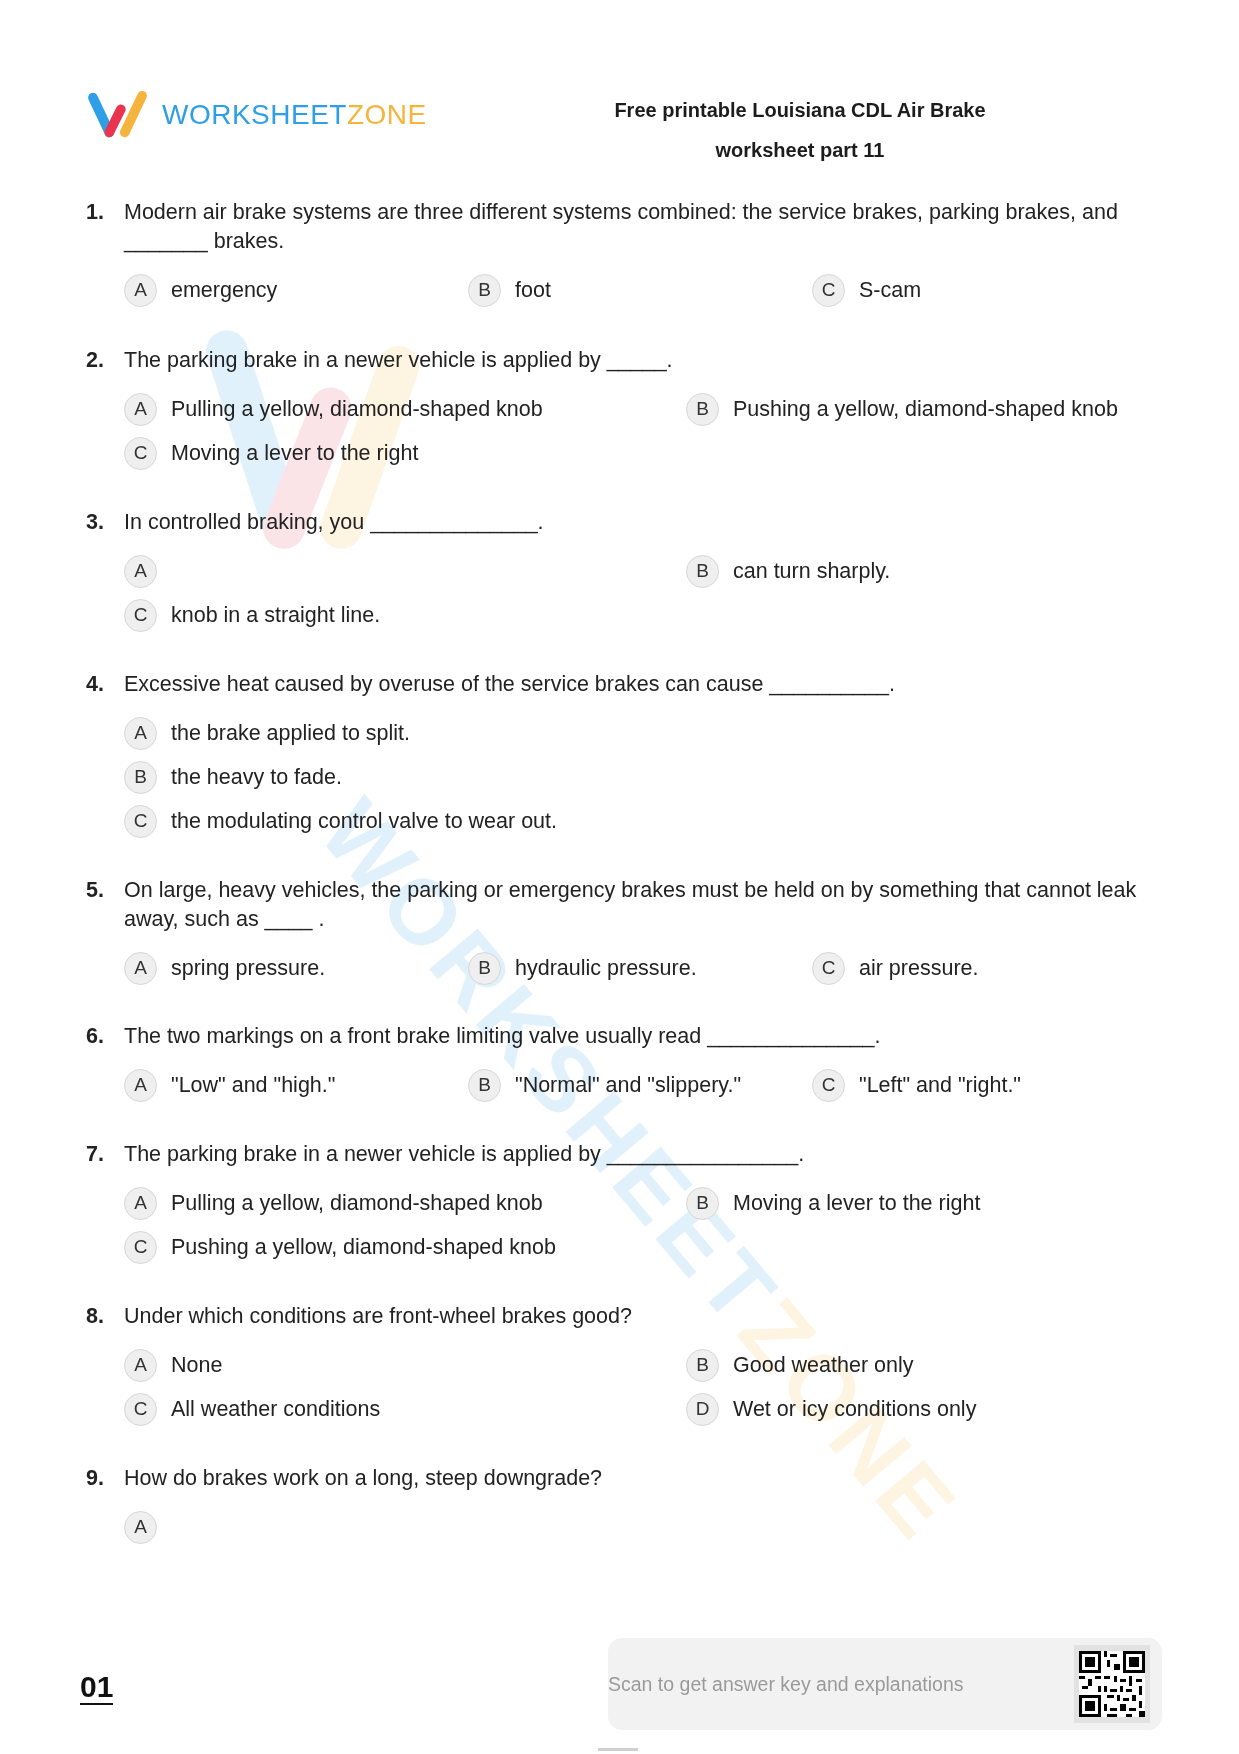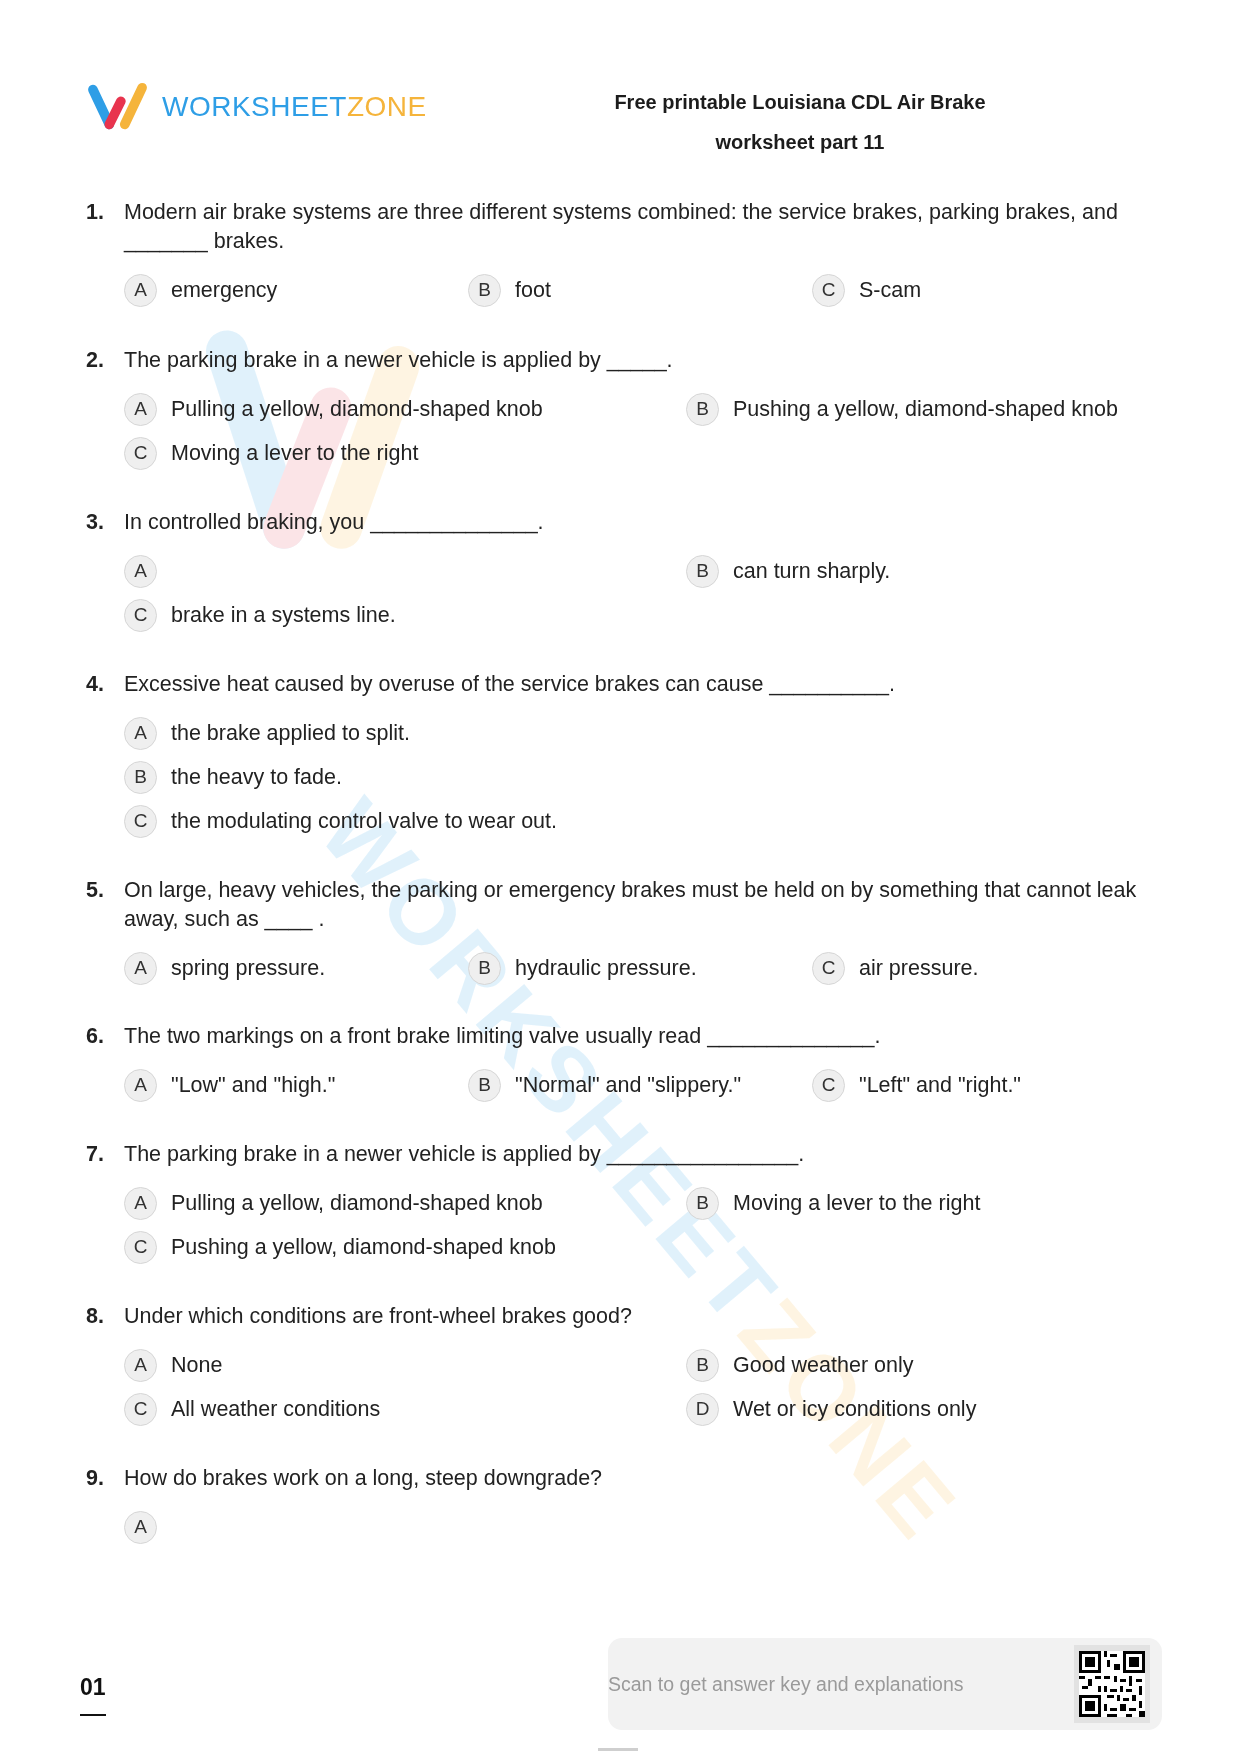--- a/index.html
+++ b/index.html
@@ -15,21 +15,21 @@
     .wm-text {
       position: absolute; left: 380px; top: 780px;
       font-size: 92px; font-weight: bold; letter-spacing: 6px;
       transform: rotate(50deg); transform-origin: left top;
       white-space: nowrap; opacity: 0.13;
     }
     .wm-text .blue { color: #1a9be8; }
     .wm-text .orange { color: #f8b12c; }
 
     
-    .header { position: absolute; left: 0; top: 0; width: 100%; height: 190px; z-index: 1; }
+    .header { position: absolute; left: 0; top: 8px; width: 100%; height: 190px; z-index: 1; }
     .logo { position: absolute; left: 84px; top: 80px; display: flex; align-items: center; gap: 10px; }
     .logo-mark { width: 68px; height: 54px; }
     .logo-text { font-size: 28px; font-weight: normal; letter-spacing: 0.5px; }
     .logo-text .w1 { color: #2e9ee6; }
     .logo-text .w2 { color: #f5b43b; }
     .title {
       position: absolute; left: 520px; top: 82px; width: 560px;
       text-align: center; font-size: 20px; font-weight: bold; line-height: 40px; color: #1c1c1c;
     }
 
@@ -47,22 +47,22 @@
       display: flex; align-items: center; justify-content: center;
       font-size: 19px; color: #333; margin-right: 14px; flex: none;
     }
     .col3-1 { width: 344px; }
     .col3-2 { width: 344px; }
     .col2-1 { width: 562px; }
 
     
     .footer-page {
       position: absolute; left: 80px; top: 1672px;
-      font-size: 23px; font-weight: bold; color: #111;
-      border-bottom: 2px solid #111; line-height: 30px; padding-bottom: 12px;
+      font-size: 30px; font-weight: bold; color: #111;
+      border-bottom: 2px solid #111; line-height: 30px; padding-bottom: 1px;
       z-index: 1;
     }
     .scan-box {
       position: absolute; left: 608px; top: 1638px; width: 554px; height: 92px;
       background: #f2f2f2; border-radius: 14px; z-index: 1;
       display: flex; align-items: center;
     }
     .scan-text { font-size: 19.5px; color: #9a9a9a; flex: 1; }
     .qr { width: 76px; height: 78px; margin-right: 12px; background: #e2e2e2; display: flex; align-items: center; justify-content: center; }
     .bottom-dash { position: absolute; left: 598px; top: 1748px; width: 40px; height: 3px; background: #cfcfcf; z-index: 1; }
@@ -159,21 +159,21 @@
             <span class="opt-badge">A</span>
           </div>
         <div class="opt">
             <span class="opt-badge">B</span>
             <span>can turn sharply.</span>
           </div>
       </div>
       <div class="opt-row">
         <div class="opt">
             <span class="opt-badge">C</span>
-            <span>brake in a systems line.</span>
+            <span>knob in a straight line.</span>
           </div>
       </div>
     </div>
   </div>
 
   <div class="question" style="top:670px">
     <div class="q-stem">
         <span class="q-num">4.</span>
         <span class="q-text">Excessive heat caused by overuse of the service brakes can cause __________.</span>
       </div>

